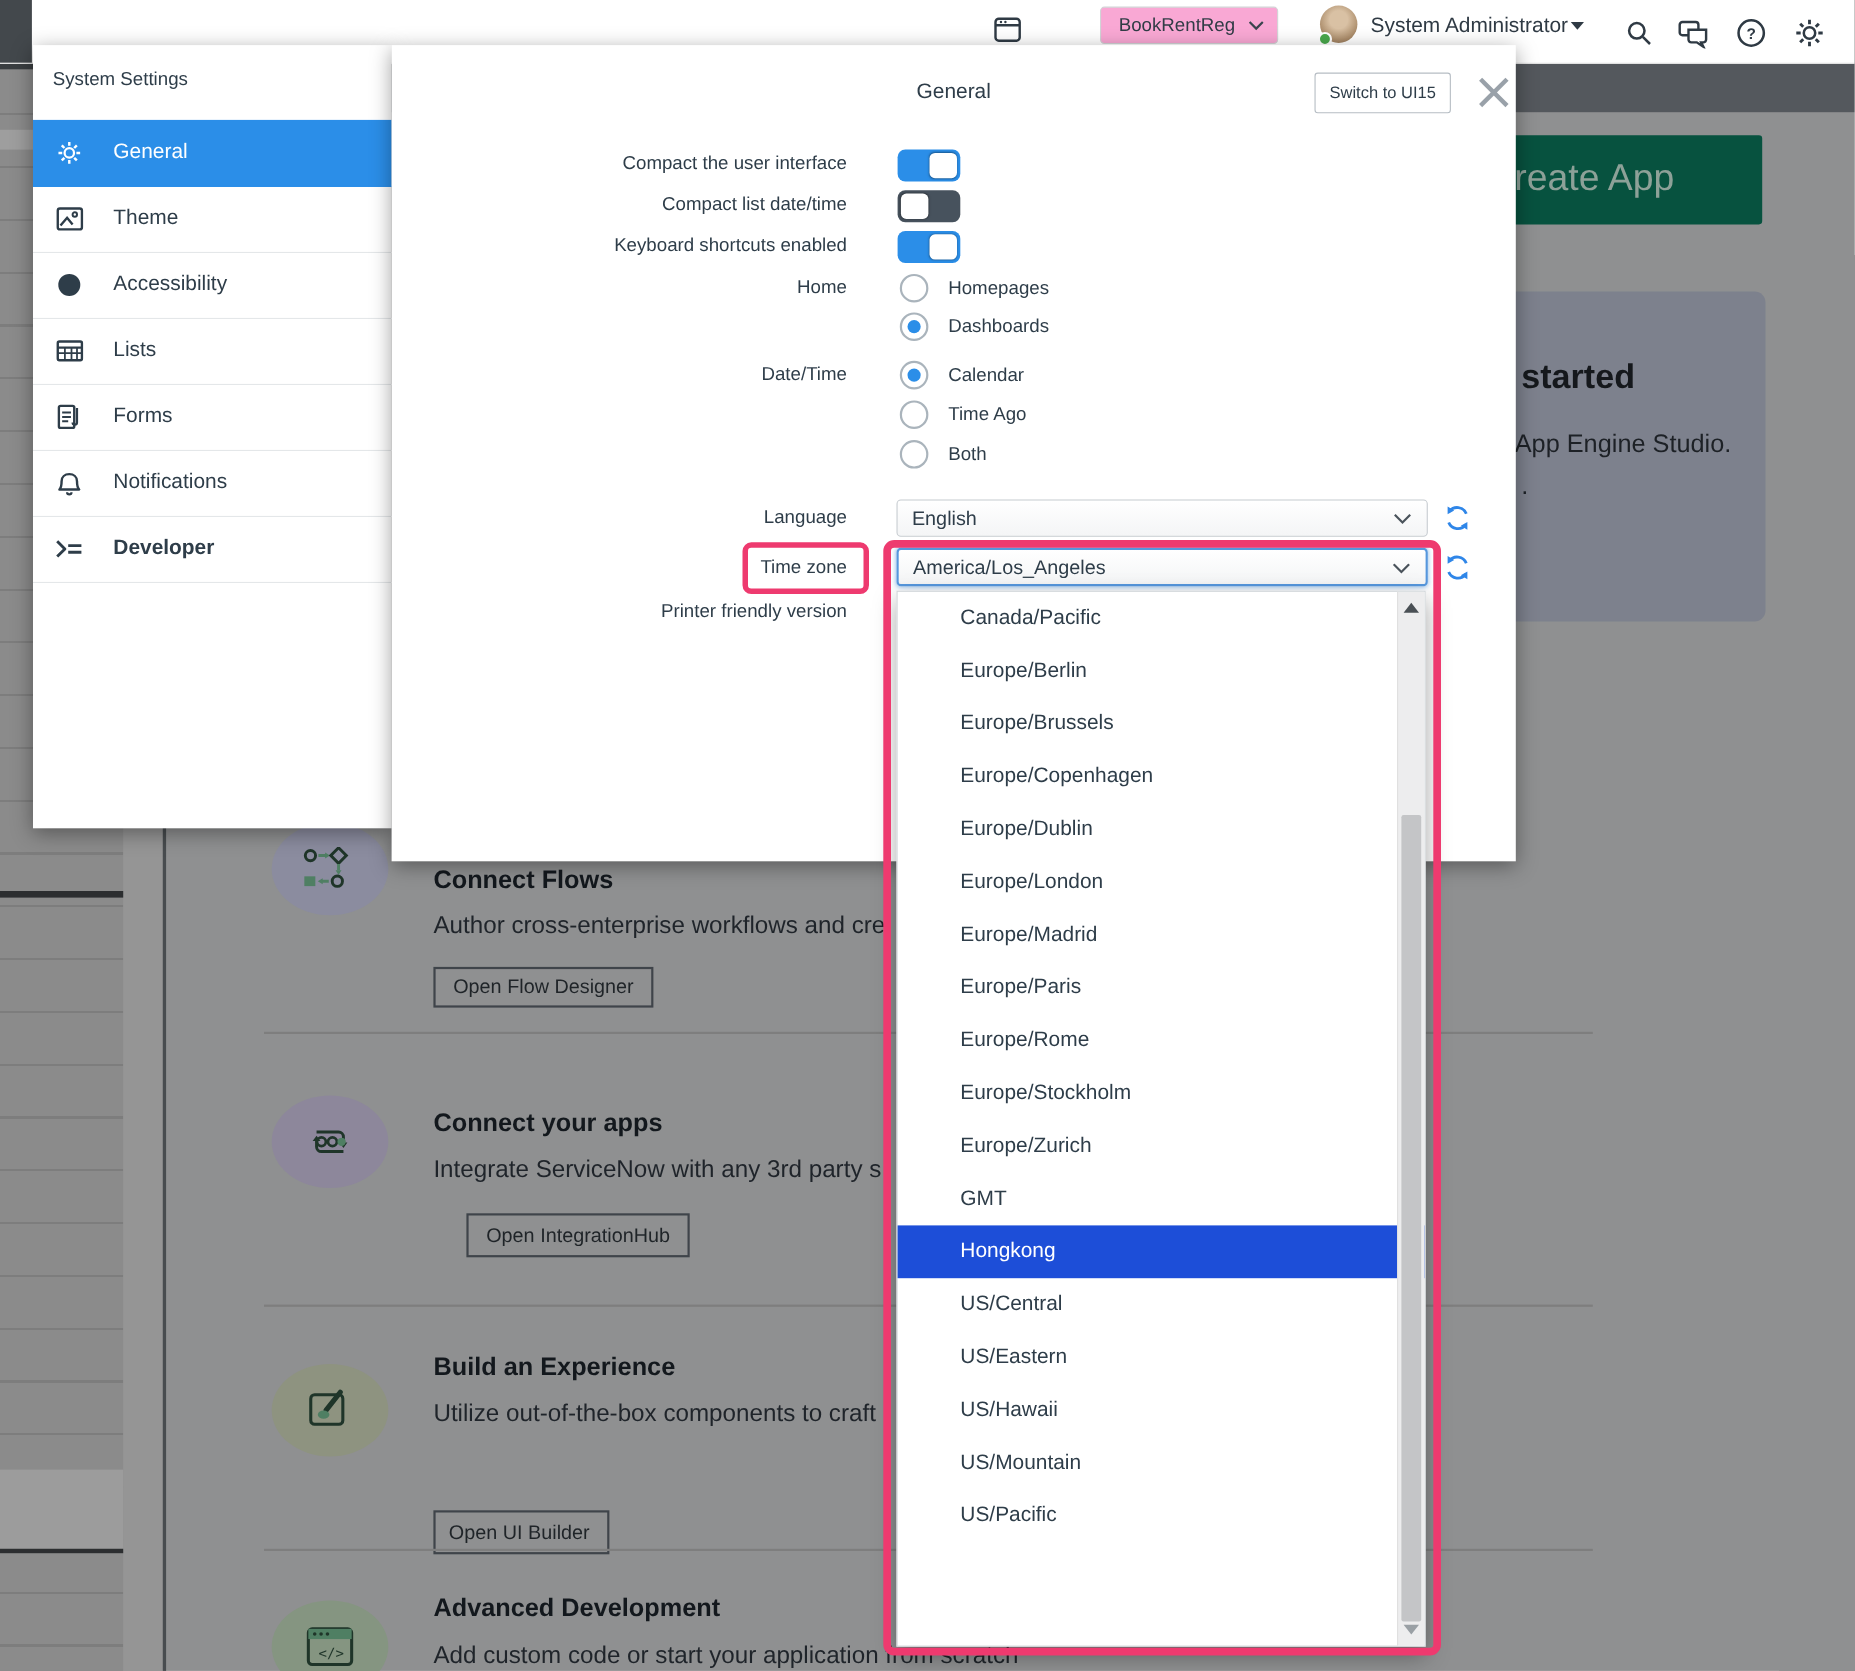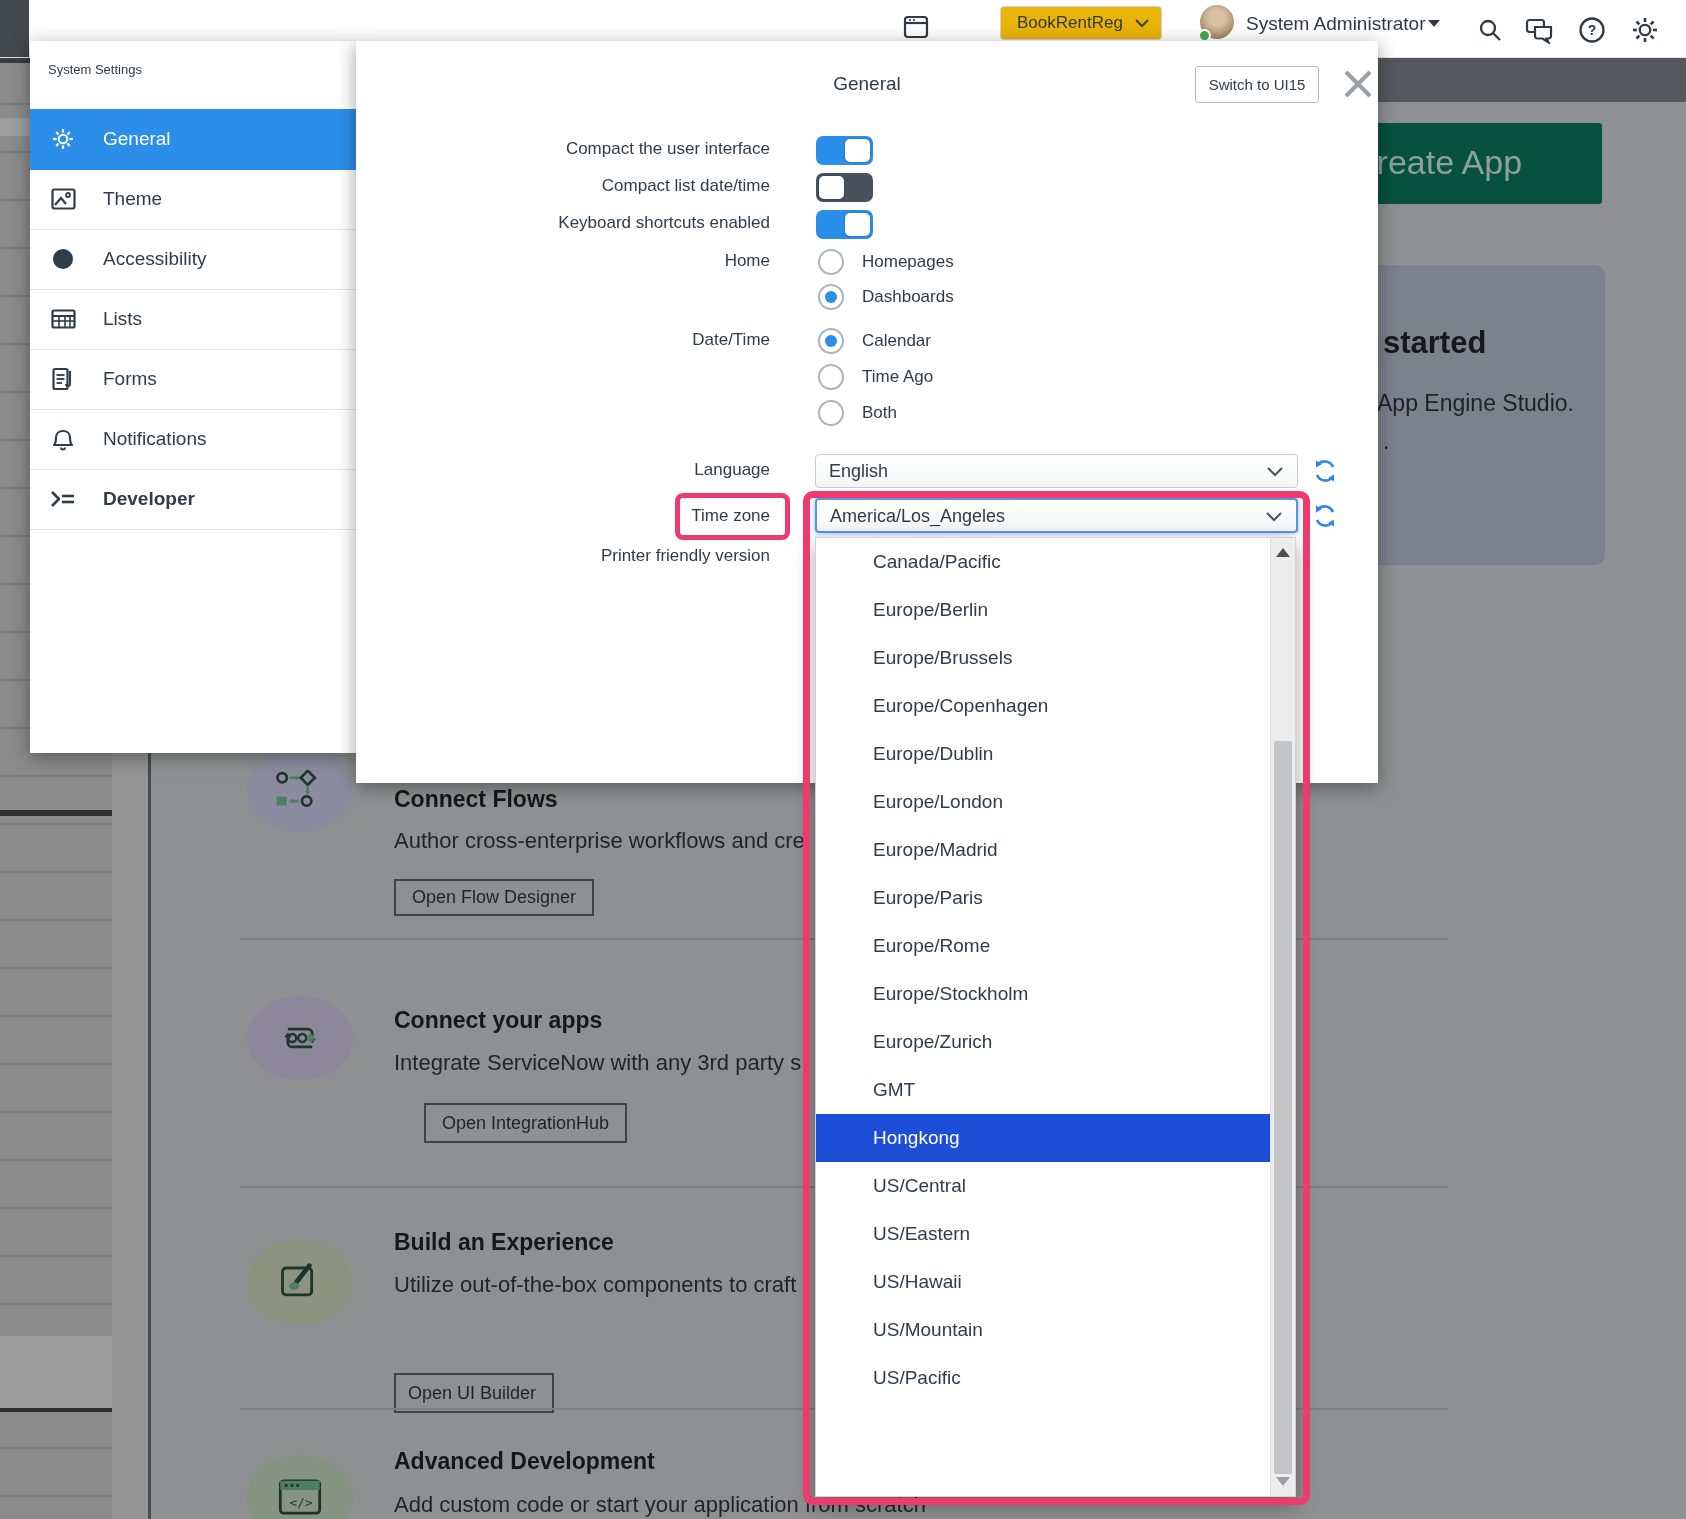--- a/index.html
+++ b/index.html
@@ -3,21 +3,21 @@
 <meta charset="utf-8">
 <style>
   html,body{margin:0;padding:0;}
   .screen{position:relative;width:1686px;height:1519px;background:#8f9091;overflow:hidden;
           font-family:"Liberation Sans","DejaVu Sans",sans-serif;color:#2e3d49;}
   .abs{position:absolute;}
   
   .topbar{left:0;top:0;width:1686px;height:57px;background:#ffffff;border-bottom:1px solid #e3e3e3;z-index:5;}
   .corner-dark{left:0;top:0;width:29px;height:57px;background:#43484c;z-index:6;}
   .tb-ico{z-index:7;cursor:pointer;}
-  .app-picker{left:1000px;top:6px;width:162px;height:34px;background:#eab308;border:1px solid #d2d4d6;border-radius:4px;z-index:7;
+  .app-picker{left:1000px;top:6px;width:162px;height:34px;background:#f9a8d4;border:1px solid #d2d4d6;border-radius:4px;z-index:7;
               display:flex;align-items:center;padding:0 12px 0 16px;box-sizing:border-box;justify-content:space-between;
               font-size:17px;color:#313c46;cursor:pointer;}
   .avatar{left:1200px;top:5px;width:34px;height:34px;border-radius:50%;z-index:7;cursor:pointer;
           background:radial-gradient(circle at 50% 38%,#d9c1a4 0 30%,#a98a68 70%,#7c6248 100%);}
   .avatar-dot{left:1198px;top:29px;width:9px;height:9px;border-radius:50%;background:#49a84c;border:2px solid #fff;z-index:8;}
   .user-name{left:1246px;top:13px;font-size:19px;color:#2f3a44;z-index:7;cursor:pointer;}
   .caret{width:0;height:0;border-left:6px solid transparent;border-right:6px solid transparent;border-top:7px solid #2f3a44;z-index:7;}
   
   .dark-band{left:152px;top:57px;width:1534px;height:45px;background:#54585d;z-index:1;}
   .left-col{left:0;top:57px;width:112px;height:1462px;background:#8b8b8b;z-index:1;
@@ -37,21 +37,21 @@
   .gs-l2{left:1383px;top:428px;font-size:23px;color:#1d2126;z-index:3;}
   .card-ico{width:106px;height:84px;border-radius:50%;z-index:2;display:flex;align-items:center;justify-content:center;}
   .card-title{left:394px;font-size:23px;font-weight:bold;color:#13181d;z-index:2;}
   .card-desc{left:394px;font-size:22px;color:#1f242a;z-index:2;white-space:nowrap;}
   .card-btn{left:394px;background:transparent;border:2px solid #3f444a;color:#1f2428;font-size:18px;
             padding:0 16px;z-index:2;display:flex;align-items:center;font-family:inherit;cursor:pointer;}
   .divider{left:240px;width:1208px;height:2px;background:#7e7e7e;z-index:2;}
   
   .sidebar{left:30px;top:41px;width:326px;height:712px;background:#fff;z-index:10;box-shadow:0 4px 18px rgba(0,0,0,.38);}
   .content{left:356px;top:41px;width:1022px;height:742px;background:#fff;z-index:10;box-shadow:0 4px 18px rgba(0,0,0,.38);}
-  .sb-title{position:absolute;left:18px;top:21px;font-size:13px;color:#2e3d49;}
+  .sb-title{position:absolute;left:18px;top:21px;font-size:17px;color:#2e3d49;}
   .sb-item{position:absolute;left:0;width:326px;height:60px;display:flex;align-items:center;cursor:pointer;
            border-bottom:1px solid #e4e7e9;color:#2e3d49;}
   .sb-item.active{background:#2b8ee8;color:#ffffff;border-bottom:1px solid #2b8ee8;}
   .sb-item .ic{position:absolute;left:20px;width:26px;height:26px;display:flex;align-items:center;justify-content:center;}
   .sb-item .lb{position:absolute;left:73px;font-size:19px;}
   .m-title{left:667px;top:73px;width:400px;text-align:center;font-size:19px;color:#2e3d49;z-index:11;}
   .switch-btn{left:1195px;top:66px;width:124px;height:37px;border:1px solid #b6bdc4;border-radius:3px;background:#fff;
               font-size:15px;color:#2e3d49;display:flex;align-items:center;justify-content:center;z-index:11;cursor:pointer;font-family:inherit;}
   .close-x{left:1342px;top:68px;width:32px;height:32px;z-index:11;cursor:pointer;}
   .f-label{width:320px;left:450px;text-align:right;font-size:17px;color:#2e3d49;z-index:11;white-space:nowrap;}

